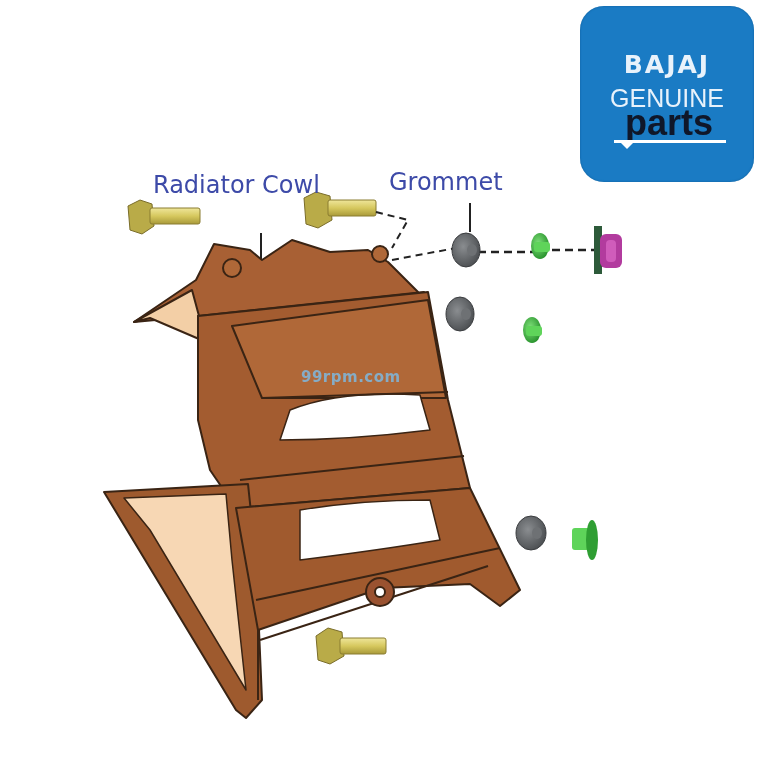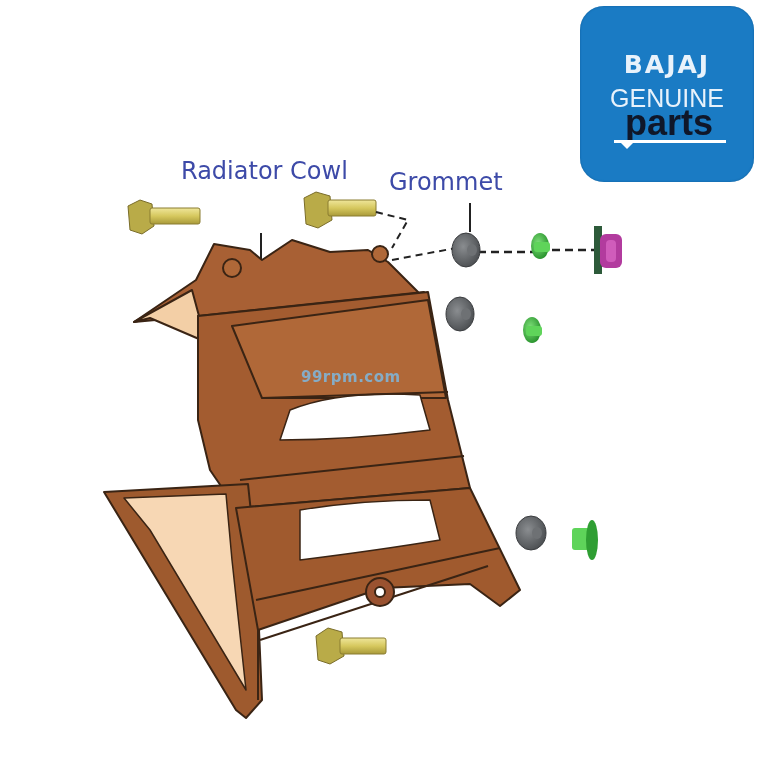--- a/index.html
+++ b/index.html
@@ -9,21 +9,21 @@
       background: #1a7bc4; border-radius: 24px;
       box-shadow: 0 0 2px #0d5a95 inset;
       color: #ffffff; text-align: center;
     }
     .logo .brand { position: absolute; top: 44px; left: 0; right: 0; font-family: "DejaVu Sans", sans-serif; font-weight: bold; font-size: 25px; letter-spacing: 2px; color: #e8f2fb; }
     .logo .line2 { position: absolute; top: 78px; left: 0; right: 0; font-family: "Liberation Sans", sans-serif; font-size: 25px; color: #e8f2fb; }
     .logo .line3 { position: absolute; top: 96px; left: 4px; right: 0; font-family: "Liberation Sans", sans-serif; font-weight: bold; font-size: 36px; color: #0f172a; }
     .logo .underline { position: absolute; top: 134px; left: 34px; width: 112px; height: 3px; background: #ffffff; }
     .logo .arrow { position: absolute; top: 136px; left: 40px; width: 0; height: 0; border-left: 7px solid transparent; border-right: 7px solid transparent; border-top: 7px solid #ffffff; }
     .label { position: absolute; font-family: "DejaVu Sans", sans-serif; font-size: 24px; color: #3d4aa8; white-space: nowrap; }
-    .lbl-cowl { left: 153px; top: 157px; margin-left: 28px; }
+    .lbl-cowl { left: 153px; top: 171px; }
     .lbl-grommet { left: 389px; top: 168px; }
     .watermark { position: absolute; left: 289px; top: 368px; font-family: "DejaVu Sans", sans-serif; font-size: 15px; font-weight: bold; color: #7fb8de; opacity: 0.85; letter-spacing: 0.5px; margin-left: 12px; }
     svg.diagram { position: absolute; left: 0; top: 0; }
   </style>
 </head>
 <body>
 
 <svg class="diagram" width="760" height="760" viewBox="0 0 760 760" xmlns="http://www.w3.org/2000/svg">
   <defs>
     <linearGradient id="boltG" x1="0" y1="0" x2="0" y2="1">

